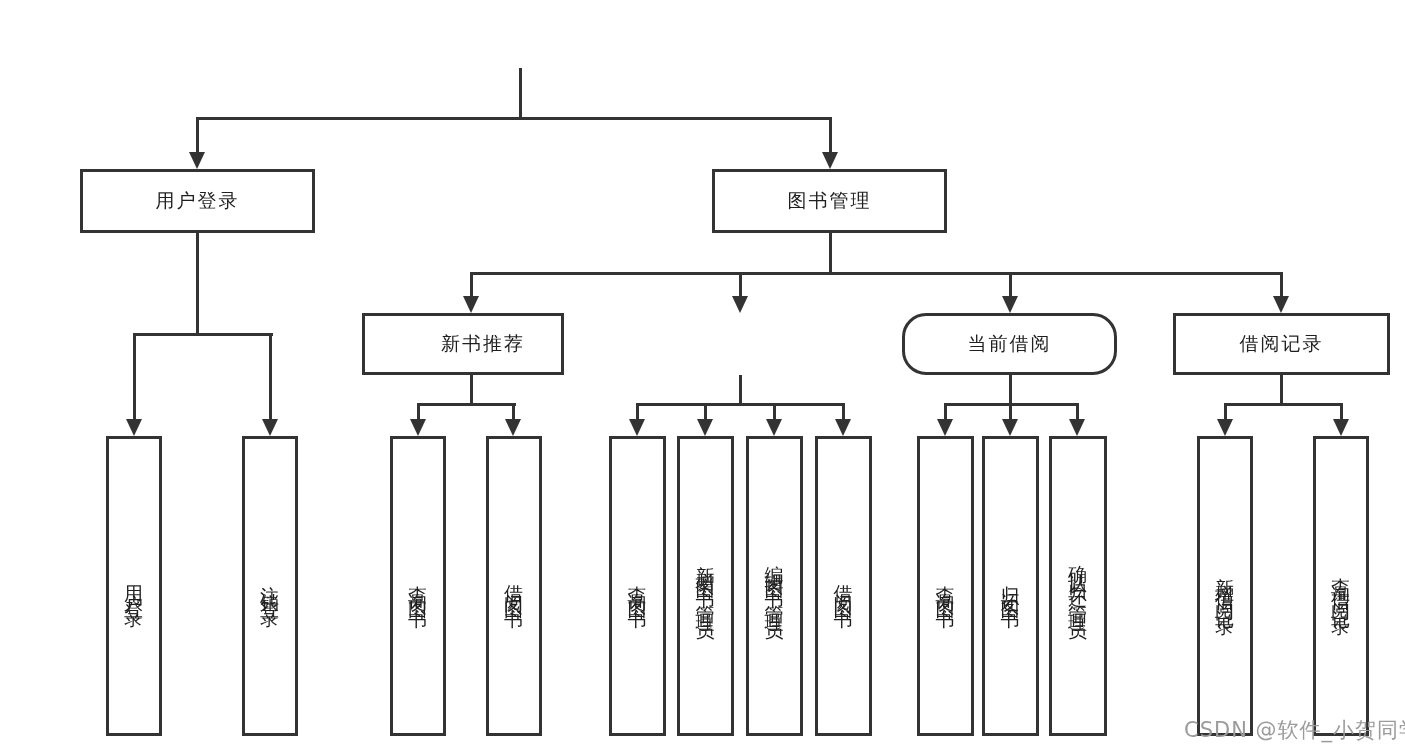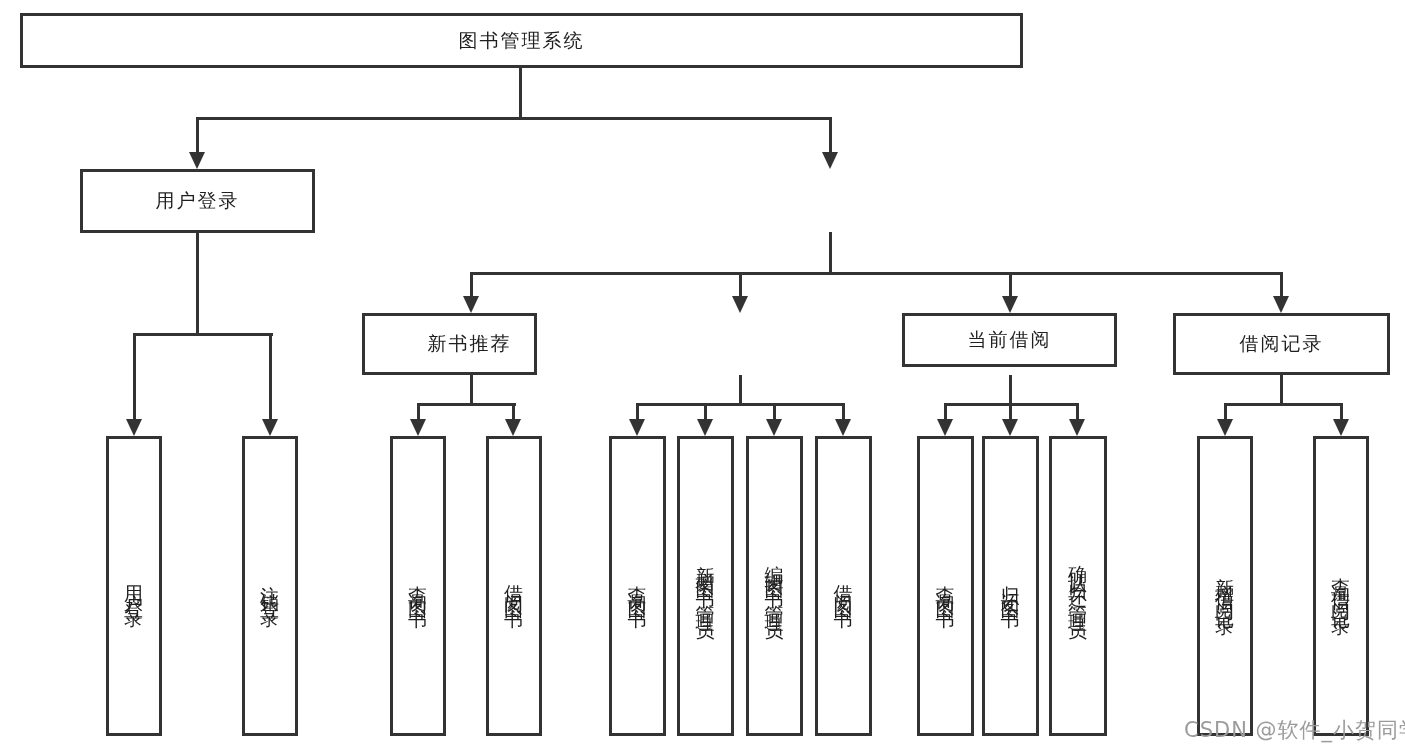--- a/index.html
+++ b/index.html
@@ -58,35 +58,35 @@
     color: #9b9b9b;
     white-space: nowrap;
     z-index: 5;
   }
 </style>
 </head>
 <body>
 
 <div class="canvas">
 
-  <div class="box" style="left:20px; top:13px; width:1003px; height:55px;">
-    <span class="lbl">图书管理系统</span>
-  </div>
 
   <div class="box" style="left:80px; top:169px; width:235px; height:64px;">
     <span class="lbl">用户登录</span>
   </div>
 
+  <div class="box" style="left:712px; top:169px; width:235px; height:64px;">
+    <span class="lbl">图书管理</span>
+  </div>
 
-  <div class="box" style="left:362px; top:313px; width:175px; height:62px;padding-left:40px;">
+  <div class="box" style="left:362px; top:313px; width:202px; height:62px;padding-left:40px;">
     <span class="lbl">新书推荐</span>
   </div>
 
 
-  <div class="box" style="left:902px; top:313px; width:215px; height:54px;">
+  <div class="box" style="left:902px; top:313px; width:215px; height:62px;border-radius:24px;">
     <span class="lbl">当前借阅</span>
   </div>
 
   <div class="box" style="left:1173px; top:313px; width:217px; height:62px;">
     <span class="lbl">借阅记录</span>
   </div>
 
   <div class="box leaf" style="left:106px; width:56px;">
     <span class="vlbl">用户登录</span>
   </div>

